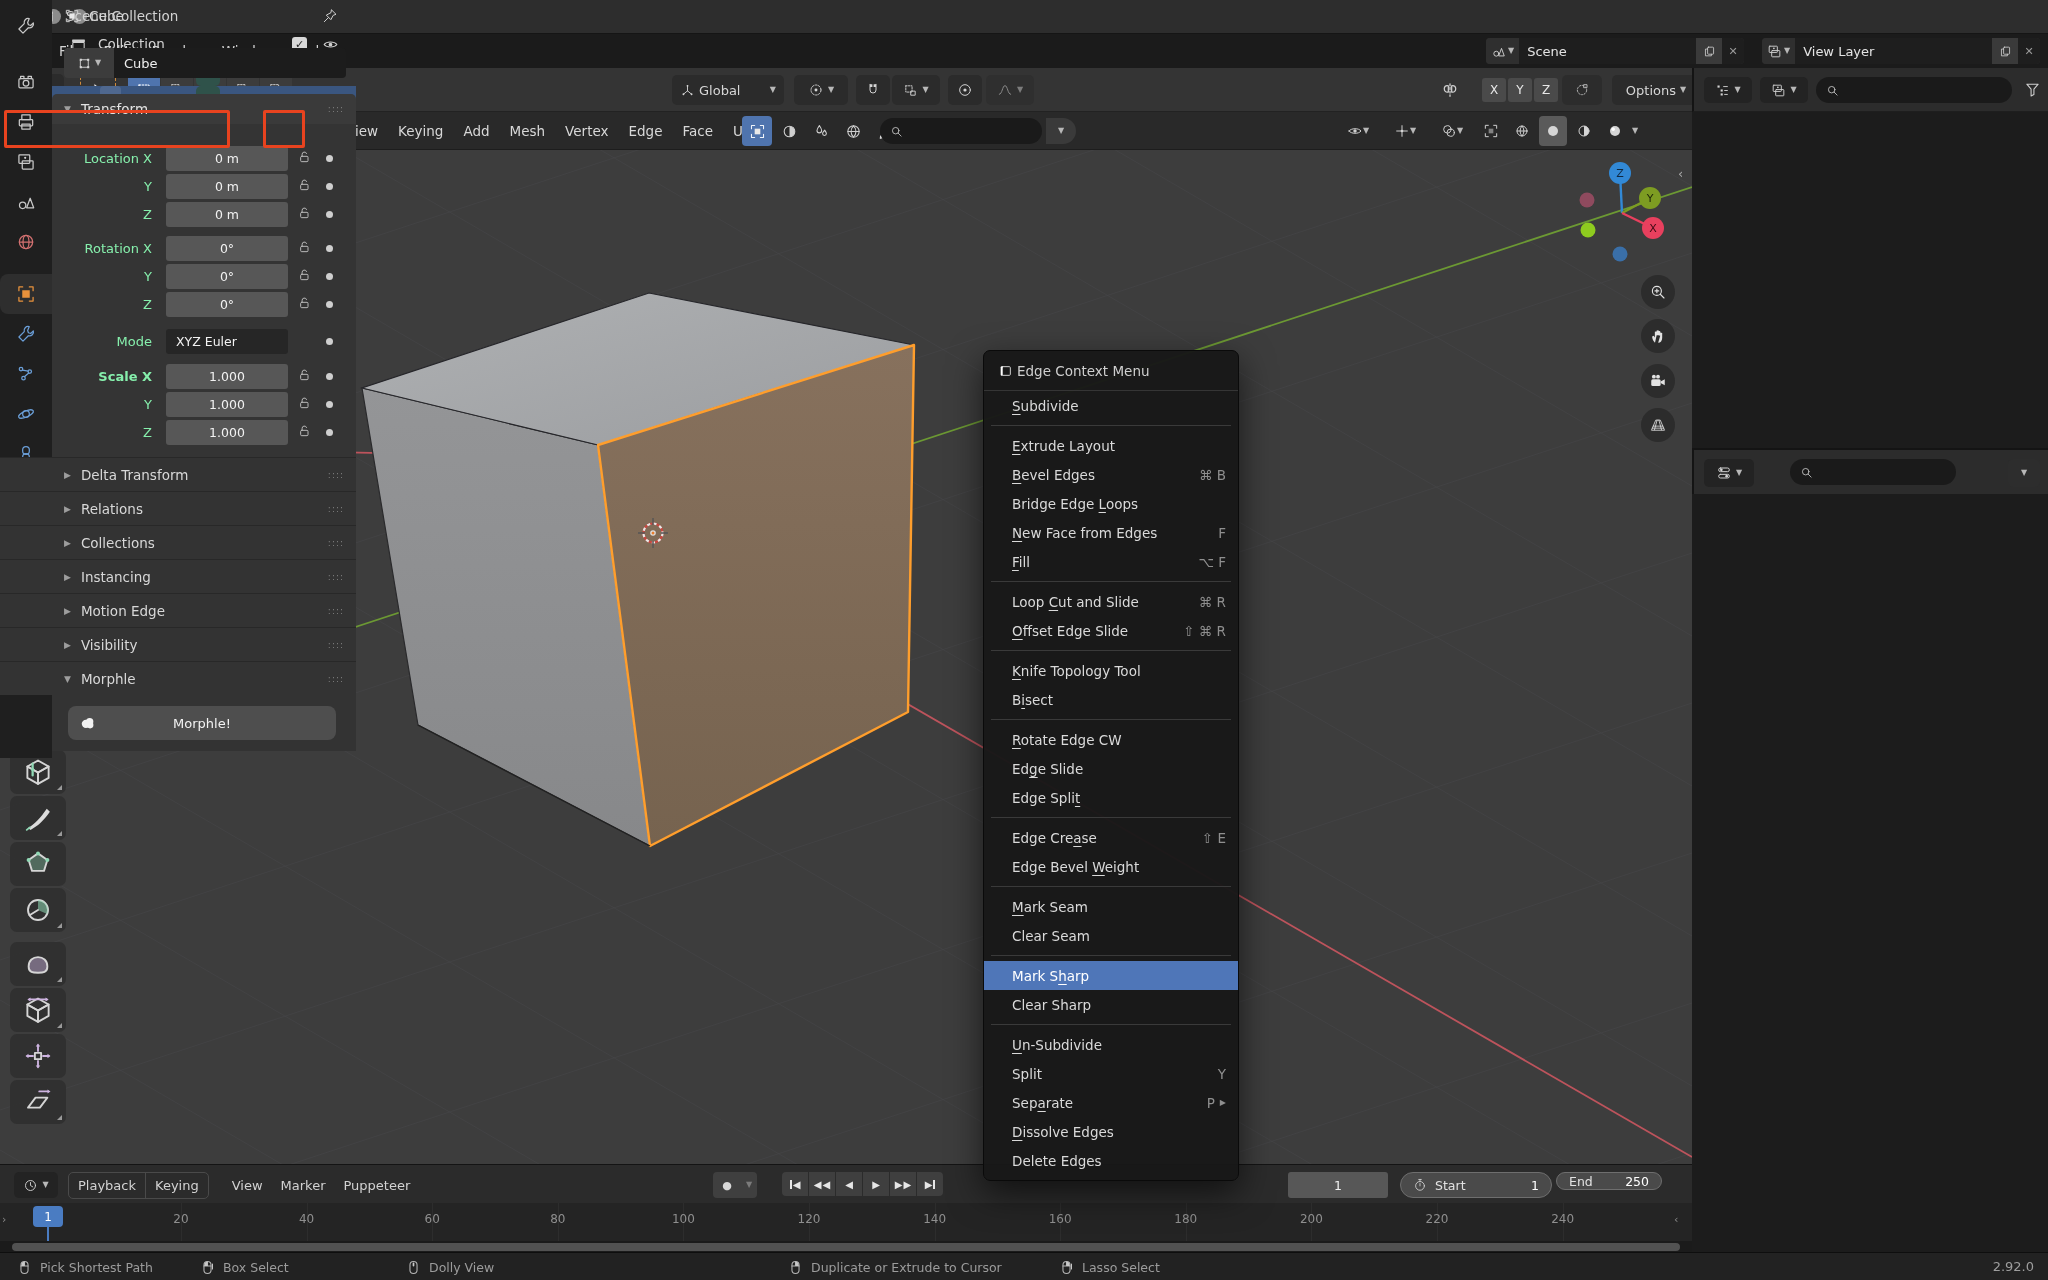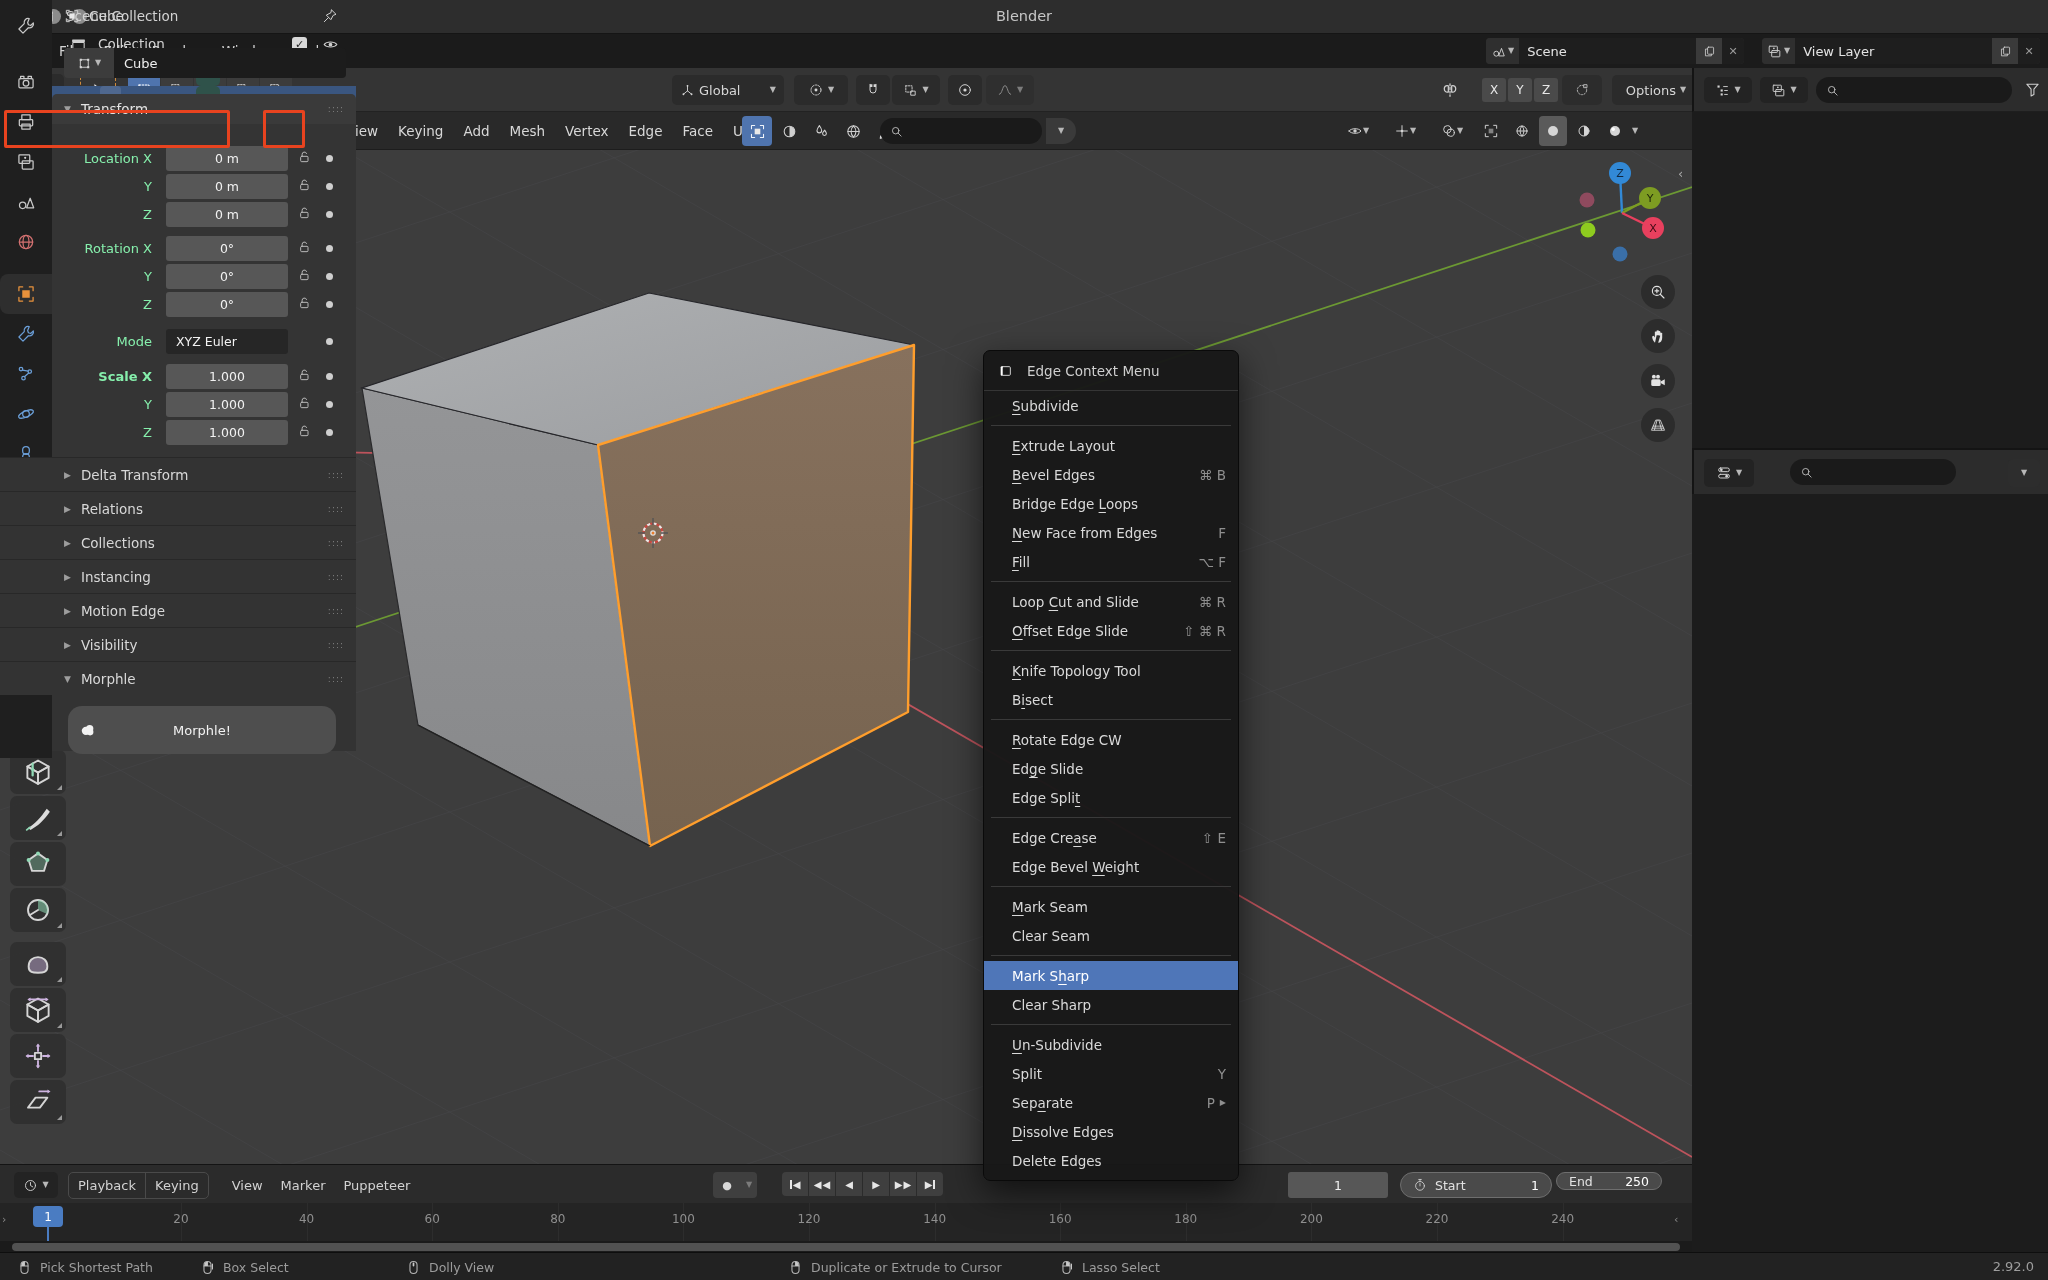--- a/index.html
+++ b/index.html
@@ -35,21 +35,21 @@
   .selbtn.active{background:#4f74ae}
   
   #viewport{left:0;top:150px;width:1692px;height:1014px;background:#3d3d3d;overflow:hidden}
   .tool-btn{position:relative;width:56px;height:44px;border-radius:7px;background:rgba(46,46,46,.85);display:flex;align-items:center;justify-content:center}
   .tool-btn.active{background:#4772b3;outline:1.5px dashed #e8a13c;outline-offset:-3px}
   .tool-btn.sub:after{content:"";position:absolute;right:4px;bottom:4px;border-left:5px solid transparent;border-bottom:5px solid #9a9a9a}
   .vp-circle{width:34px;height:34px;border-radius:50%;background:rgba(40,40,40,.82);display:flex;align-items:center;justify-content:center}
   .overlay-txt{color:#d8d8d8;font-size:13px;text-shadow:0 1px 2px rgba(0,0,0,.55)}
   
   #ctx-menu{left:983px;top:350px;width:256px;background:rgba(24,24,24,.97);border:1px solid #0a0a0a;border-radius:7px;box-shadow:0 12px 34px rgba(0,0,0,.6);z-index:60;padding-bottom:5px}
-  .ctx-header{height:40px;display:flex;align-items:center;gap:13px;padding:0 0 0 14px;color:#cfcfcf;font-size:13.5px;border-bottom:1px solid #353535}
+  .ctx-header{height:40px;display:flex;align-items:center;gap:3px;padding:0 0 0 14px;color:#cfcfcf;font-size:13.5px;border-bottom:1px solid #353535}
   .ctx-item{height:29px;display:flex;align-items:center;padding:0 12px 0 28px;color:#dadada;font-size:13.5px}
   .ctx-item .sc{margin-left:auto;color:#8f8f8f;display:flex;gap:5px;align-items:center}
   .ctx-item.hl{background:#4f76b8;color:#fff}
   .ctx-sep{height:1px;background:#3a3a3a;margin:5px 7px}
   .mn{text-decoration:underline;text-underline-offset:2.5px}
   
   #timeline{left:0;top:1164px;width:1692px;height:88px;background:#2b2b2b;border-top:1px solid #141414}
   #tl-ruler{left:0;top:38px;width:1692px;height:38px;background:#242424}
   #tl-scroll{left:0;top:76px;width:1692px;height:12px;background:#1b1b1b}
   .tl-menu{padding:5px 9px;color:#d2d2d2;font-size:13px;white-space:nowrap}
@@ -83,21 +83,20 @@
 </style>
 </head>
 <body>
 
 <div id="app">
 
   <div id="titlebar" class="a">
     <div class="a tl-dot" style="left:20px"></div>
     <div class="a tl-dot" style="left:46px"></div>
     <div class="a tl-dot" style="left:72px"></div>
-    <div id="win-title" class="a">Blender</div>
   </div>
 
   <div id="topbar" class="a">
     <span class="a ic" style="left:14px;top:5px">
         <svg viewBox="0 0 24 24" width="24" height="24" fill="none" stroke="#d0d0d0" stroke-width="1.5" stroke-linecap="round" stroke-linejoin="round">
           <circle cx="13.5" cy="11" r="7" fill="#ff9f3e" stroke="none"></circle>
           <ellipse cx="15" cy="9.8" rx="3" ry="2.4" fill="#fff" stroke="none"></ellipse>
           <circle cx="15.8" cy="10" r="1.2" fill="#23486b" stroke="none"></circle>
           <path d="M2 13 C6 16 9 17 13 17" stroke="#ff9f3e" stroke-width="2.2"></path>
         </svg>
@@ -1333,21 +1332,21 @@
           <span class="disc">▶</span>
           <span>Visibility</span>
           <span class="dragdots">::::</span>
         </div>
         <div class="panel-row" style="top: 661px;">
           <span class="disc">▼</span>
           <span>Morphle</span>
           <span class="dragdots">::::</span>
         </div>
         <div style="position: absolute; left: 52px; top: 695px; width: 304px; height: 56px; background: rgb(51, 51, 51);">
-          <div style="position: absolute; left: 16px; top: 11px; width: 268px; height: 48px; background: rgb(78, 78, 78); border-radius: 14px; display: flex; align-items: center; justify-content: center; text-align: center;">
+          <div style="position: absolute; left: 16px; top: 11px; width: 268px; height: 34px; background: rgb(78, 78, 78); border-radius: 8px; display: flex; align-items: center; justify-content: center; text-align: center;">
             <span class="ic" style="position:absolute;left:10px">
               <svg viewBox="0 0 24 24" width="20" height="20" fill="none" stroke="#d0d0d0" stroke-width="1.5" stroke-linecap="round" stroke-linejoin="round">
                 <circle cx="9.5" cy="13" r="5" fill="#f2f2f2" stroke="none"></circle>
                 <circle cx="14" cy="10.5" r="4.4" fill="#f2f2f2" stroke="none"></circle>
                 <circle cx="14.5" cy="14.5" r="4" fill="#f2f2f2" stroke="none"></circle>
               </svg>
             </span>
             <span style="color:#f2f2f2;font-size:13px">Morphle!</span>
           </div>
         </div>

